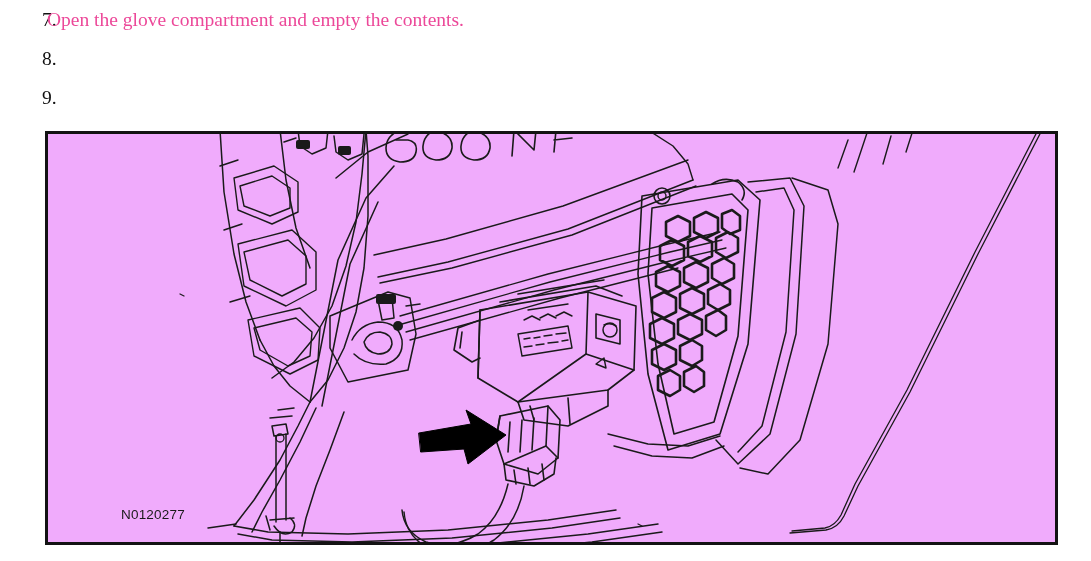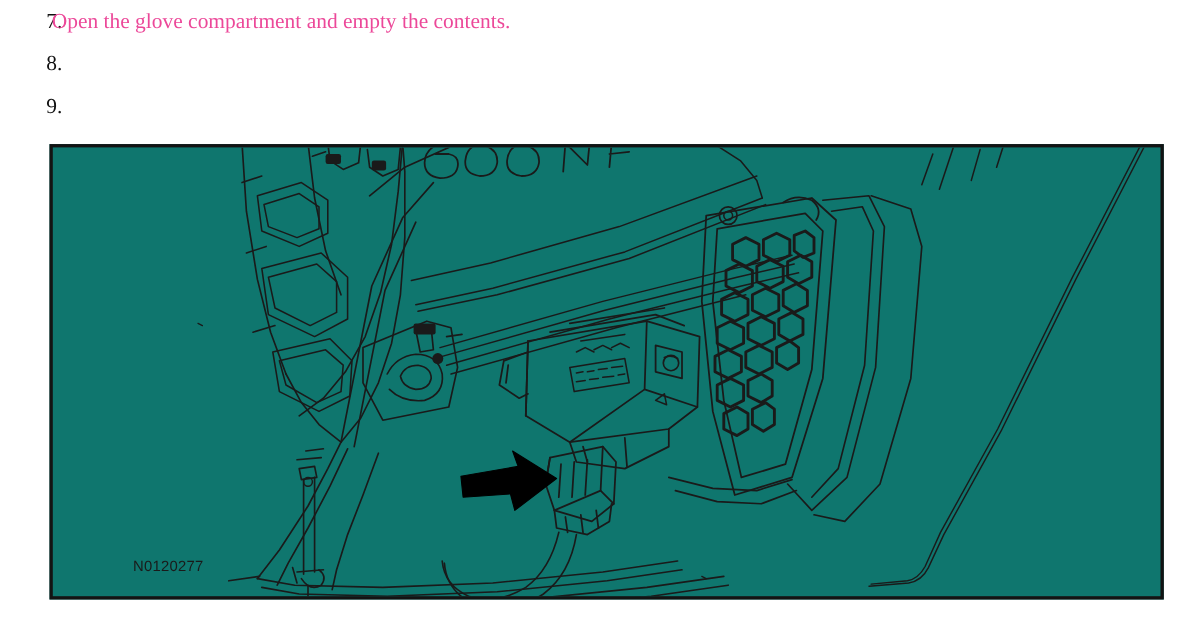--- a/index.html
+++ b/index.html
@@ -56,21 +56,21 @@
   }
   
   #figure {
     position: absolute;
     left: 45px;
     top: 131px;
     width: 1013px;
     height: 414px;
     border: 3px solid #131313;
     box-sizing: border-box;
-    background: #0f766e;
+    background: #f0abfc;
     overflow: hidden;
   }
   #figure-svg {
     position: absolute;
     left: 0;
     top: 0;
     display: block;
   }
   #figure-id {
     position: absolute;

